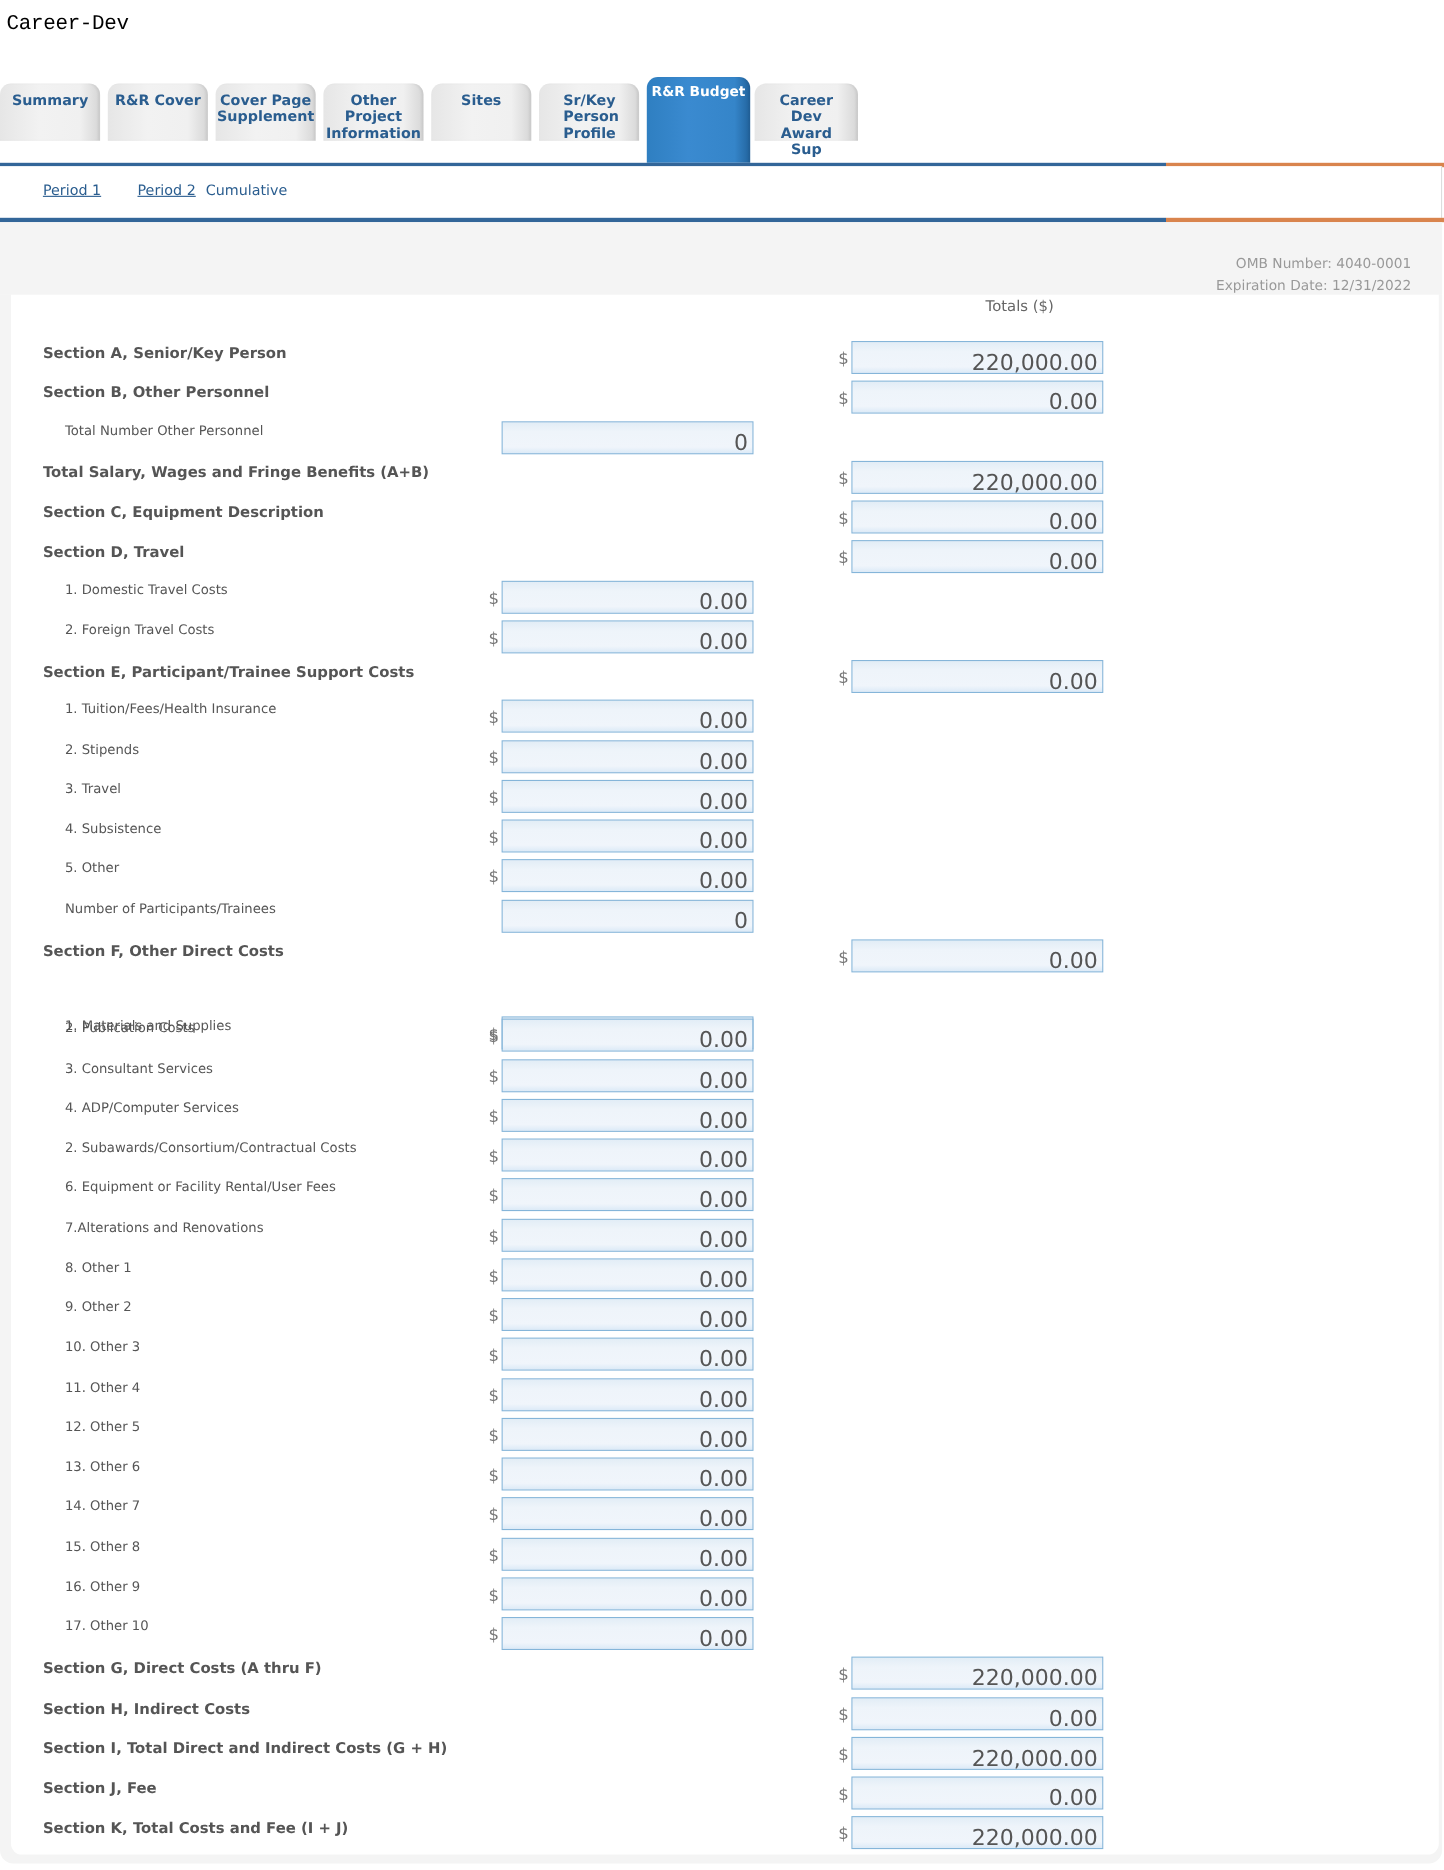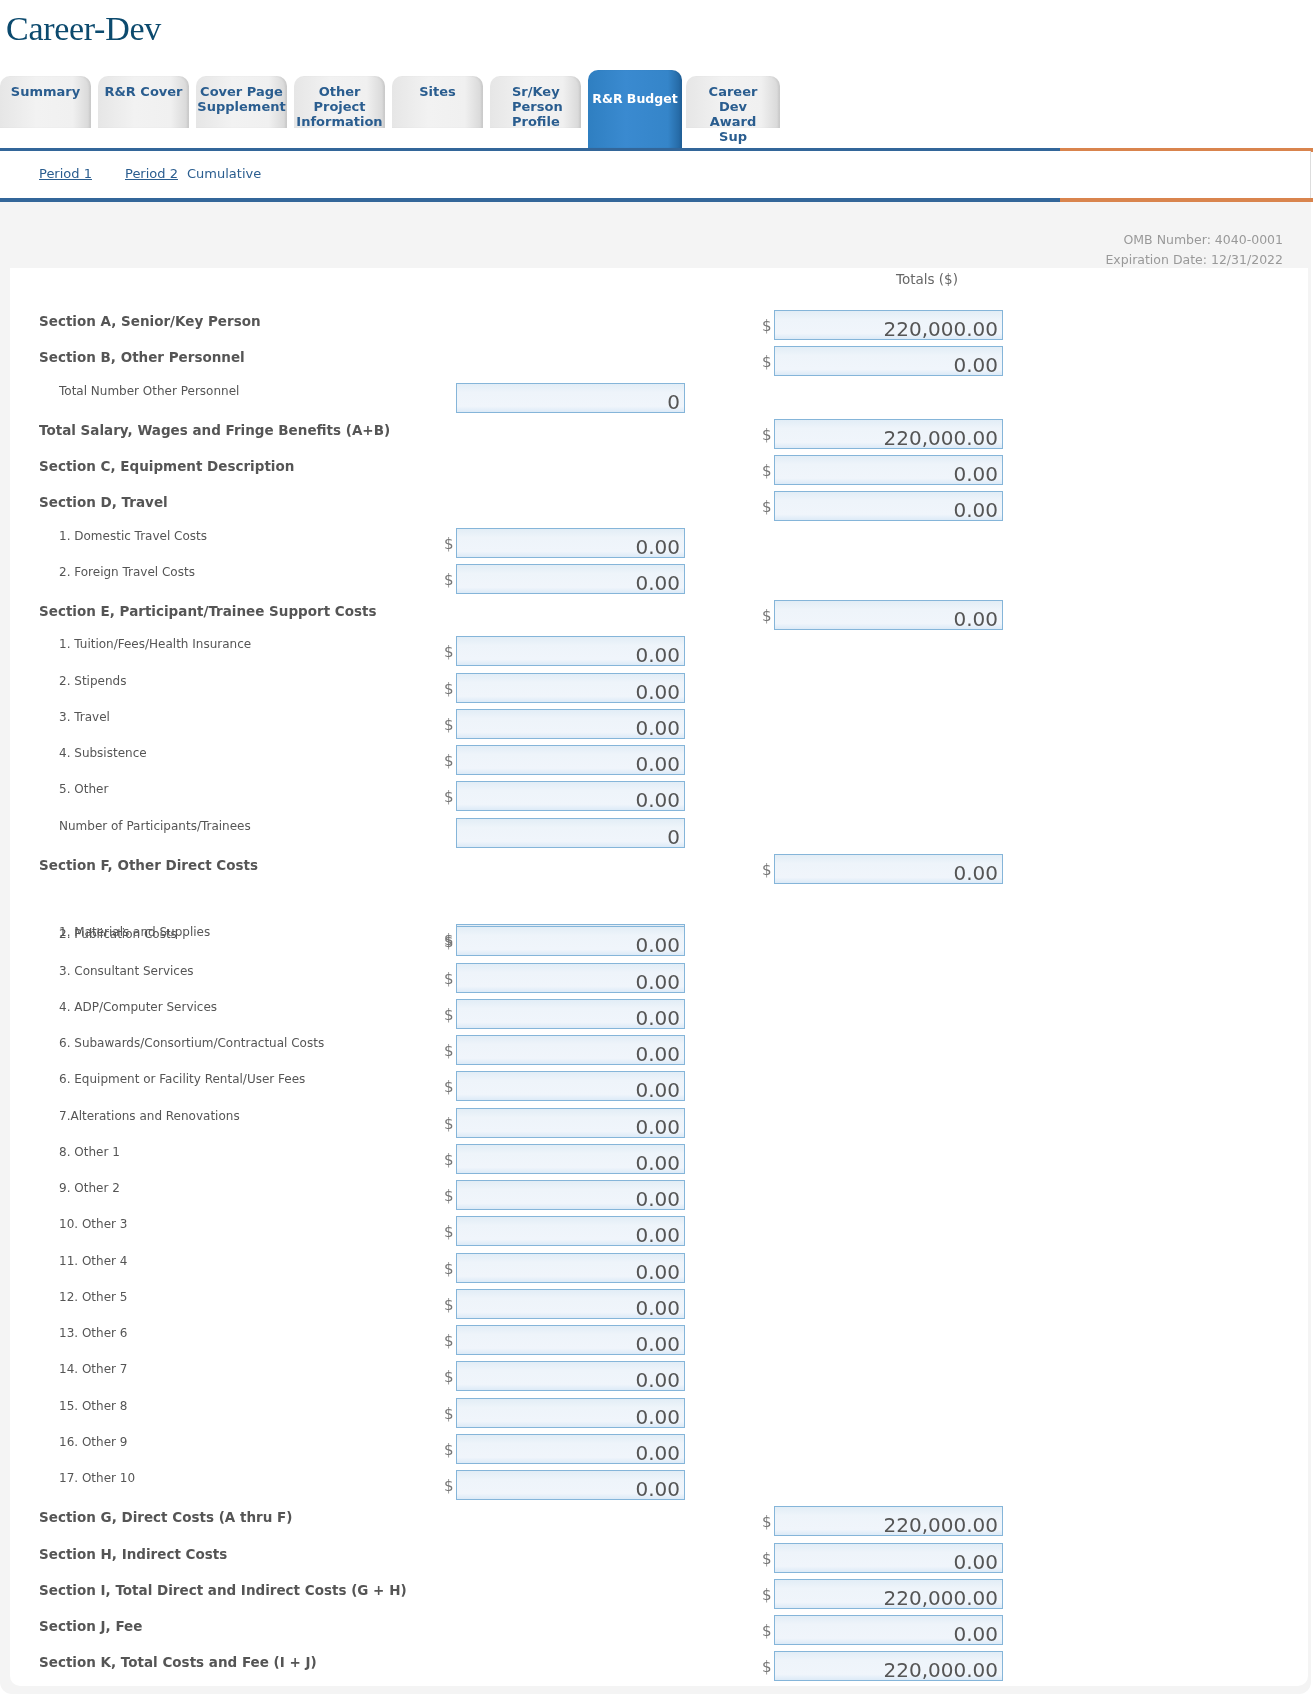--- a/index.html
+++ b/index.html
@@ -4,38 +4,38 @@
 <style>
   * { box-sizing: border-box; }
   html, body { margin: 0; padding: 0; background: #ffffff; }
   body {
     width: 1313px; height: 1700px; position: relative; overflow: hidden;
     font-family: "DejaVu Sans", "Liberation Sans", sans-serif;
     color: #555555;
   }
   .app-title {
     position: absolute; left: 6px; top: 10px;
-    font-family: Liberation Serif, serif;
-    font-size: 34px; color: #0c4a6e; letter-spacing: -0.3px;
+    font-family: Liberation Mono, monospace;
+    font-size: 19px; color: #000000; letter-spacing: -0.3px;
   }
   .tabs { position: absolute; left: 0; top: 0; width: 1313px; height: 150px; }
   .tab {
     position: absolute; top: 76px; height: 52px; width: 91px;
     border-radius: 10px 10px 0 0;
     background: linear-gradient(to right, #e6e6e6 0%, #f2f2f2 40%, #f0f0f0 80%, #d6d6d6 100%);
     box-shadow: inset -2px 0 2px rgba(0,0,0,0.06);
     text-align: center;
     font-size: 13px; font-weight: bold; color: #2a5d8f;
     line-height: 15px; padding-top: 8px;
     cursor: pointer;
   }
   .tab.active {
     top: 70px; height: 78px;
     background: linear-gradient(to right, #2f7fc1 0%, #3a8ad0 40%, #3585c9 85%, #22649e 100%);
-    color: #ffffff; padding-top: 21px; font-size: 12.5px;
+    color: #ffffff; padding-top: 5px; font-size: 12.5px;
   }
   .rule { position: absolute; left: 0; width: 1313px; height: 4px; }
   .rule .blue { position: absolute; left: 0; top: 0; width: 1060px; height: 4px; background: #336699; }
   .rule .orange { position: absolute; left: 1060px; top: 0; width: 253px; height: 4px; background: #d9844d; }
   .subnav {
     position: absolute; left: 0; top: 151px; width: 1311px; height: 47px;
     background: #ffffff; border-right: 1px solid #dddddd;
     font-size: 13px;
   }
   .subnav a, .subnav span { position: absolute; top: 15px; }
@@ -227,21 +227,21 @@
       <span class="label sub">3. Consultant Services</span>
       <span class="dollar left">$</span>
       <div class="field left">0.00</div>
     </div>
     <div class="row" style="top: 999px;">
       <span class="label sub">4. ADP/Computer Services</span>
       <span class="dollar left">$</span>
       <div class="field left">0.00</div>
     </div>
     <div class="row" style="top: 1035px;">
-      <span class="label sub">6. Subawards/Consortium/Contractual Costs</span>
+      <span class="label sub">2. Subawards/Consortium/Contractual Costs</span>
       <span class="dollar left">$</span>
       <div class="field left">0.00</div>
     </div>
     <div class="row" style="top: 1071px;">
       <span class="label sub">6. Equipment or Facility Rental/User Fees</span>
       <span class="dollar left">$</span>
       <div class="field left">0.00</div>
     </div>
     <div class="row" style="top: 1108px;">
       <span class="label sub">7.Alterations and Renovations</span>

